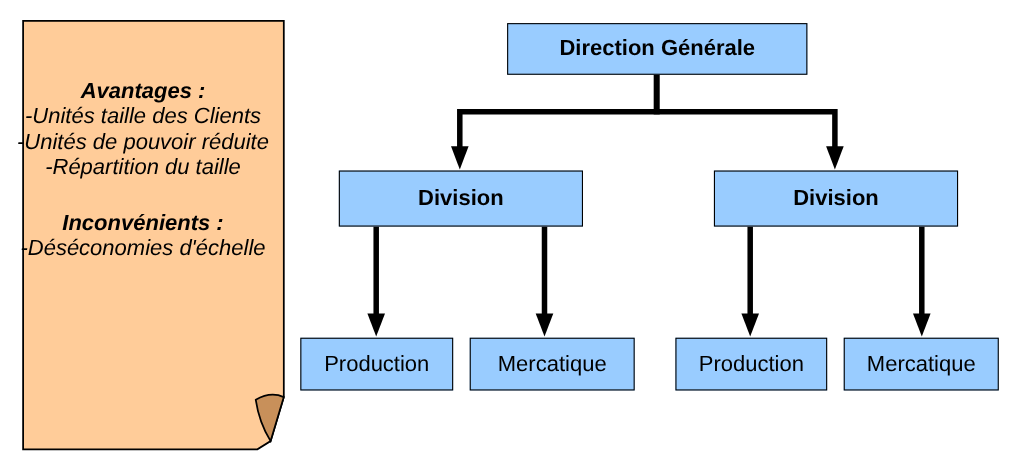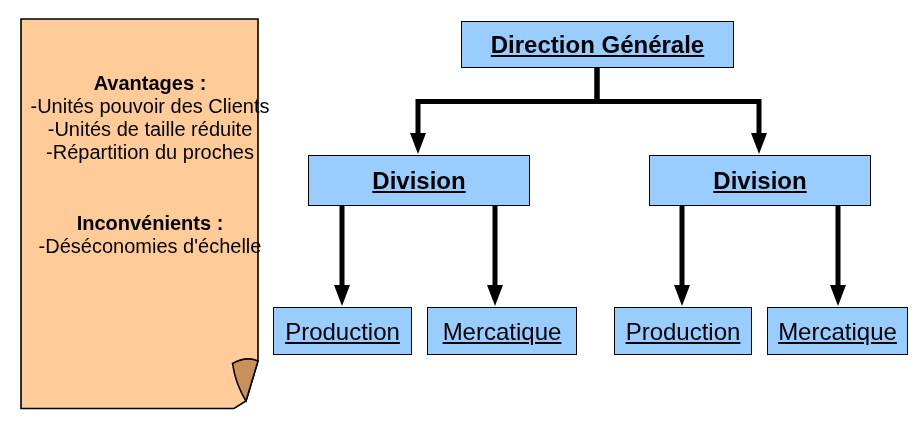--- a/index.html
+++ b/index.html
@@ -20,42 +20,42 @@
   .box {
     position: absolute;
     box-sizing: border-box;
     background: #99CCFF;
     border: 1.5px solid #000000;
     display: flex;
     flex-direction: column;
     align-items: center;
     justify-content: center;
     text-align: center;
-    font-size: 24px;
+    font-size: 20px;
     line-height: 23px;
-    text-decoration: underline;
   }
   .box.bold { font-weight: bold; }
   #root-box   { left: 461px; top: 21px;  width: 273px; height: 47px; }
   #div-left   { left: 308px; top: 155px; width: 222px; height: 51px; }
   #div-right  { left: 649px; top: 155px; width: 222px; height: 51px; }
   #leaf-prod-left  { left: 273px; top: 307px; width: 139px; height: 48px; }
   #leaf-merc-left  { left: 427px; top: 307px; width: 150px; height: 48px; }
   #leaf-prod-right { left: 614px; top: 307px; width: 138px; height: 48px; }
   #leaf-merc-right { left: 767px; top: 307px; width: 141px; height: 48px; }
   #note-text {
     position: absolute;
-    left: 30px; top: 72px;
+    left: 10px; top: 72px;
     width: 240px;
     text-align: center;
     font-size: 20px;
     line-height: 23px;
+    font-style: italic;
   }
   .note-heading { font-weight: bold; }
-  #disadvantages-heading { margin-top: 48px; }
+  #disadvantages-heading { margin-top: 28px; }
 </style>
 </head>
 <body>
 
 <div id="canvas">
 
   <svg id="diagram-svg" viewBox="0 0 923 427" xmlns="http://www.w3.org/2000/svg">
 
     <path d="M21,19 L258,19 L258,361 L246,401 L234,408.5 L21,408.5 Z" fill="#FFCC99" stroke="#000000" stroke-width="1.6"></path>
     <path d="M246,401 L258,361 C250,357.5 241,358.5 232.5,363.5 C234.5,377 239.5,390.5 246,401 Z" fill="#C8905A" stroke="#000000" stroke-width="1.6"></path>
@@ -67,23 +67,23 @@
     <path d="M342,206 L342,288 M495,206 L495,288" fill="none" stroke="#000000" stroke-width="5"></path>
     <path d="M682,206 L682,288 M838,206 L838,288" fill="none" stroke="#000000" stroke-width="5"></path>
     <polygon points="342,306 334,285 350,285" fill="#000000"></polygon>
     <polygon points="495,306 487,285 503,285" fill="#000000"></polygon>
     <polygon points="682,306 674,285 690,285" fill="#000000"></polygon>
     <polygon points="838,306 830,285 846,285" fill="#000000"></polygon>
   </svg>
 
   <div id="note-text">
     <div class="note-heading">Avantages :</div>
-    <div>-Unités pouvoir des Clients</div>
-    <div>-Unités de taille réduite</div>
-    <div>-Répartition du proches</div>
+    <div>-Unités taille des Clients</div>
+    <div>-Unités de pouvoir réduite</div>
+    <div>-Répartition du taille</div>
     <div class="note-heading" id="disadvantages-heading">Inconvénients :</div>
     <div>-Déséconomies d'échelle</div>
   </div>
 
   <div class="box bold" id="root-box">
     <span>Direction Générale</span>
   </div>
 
   <div class="box bold" id="div-left">
     <span>Division</span>

